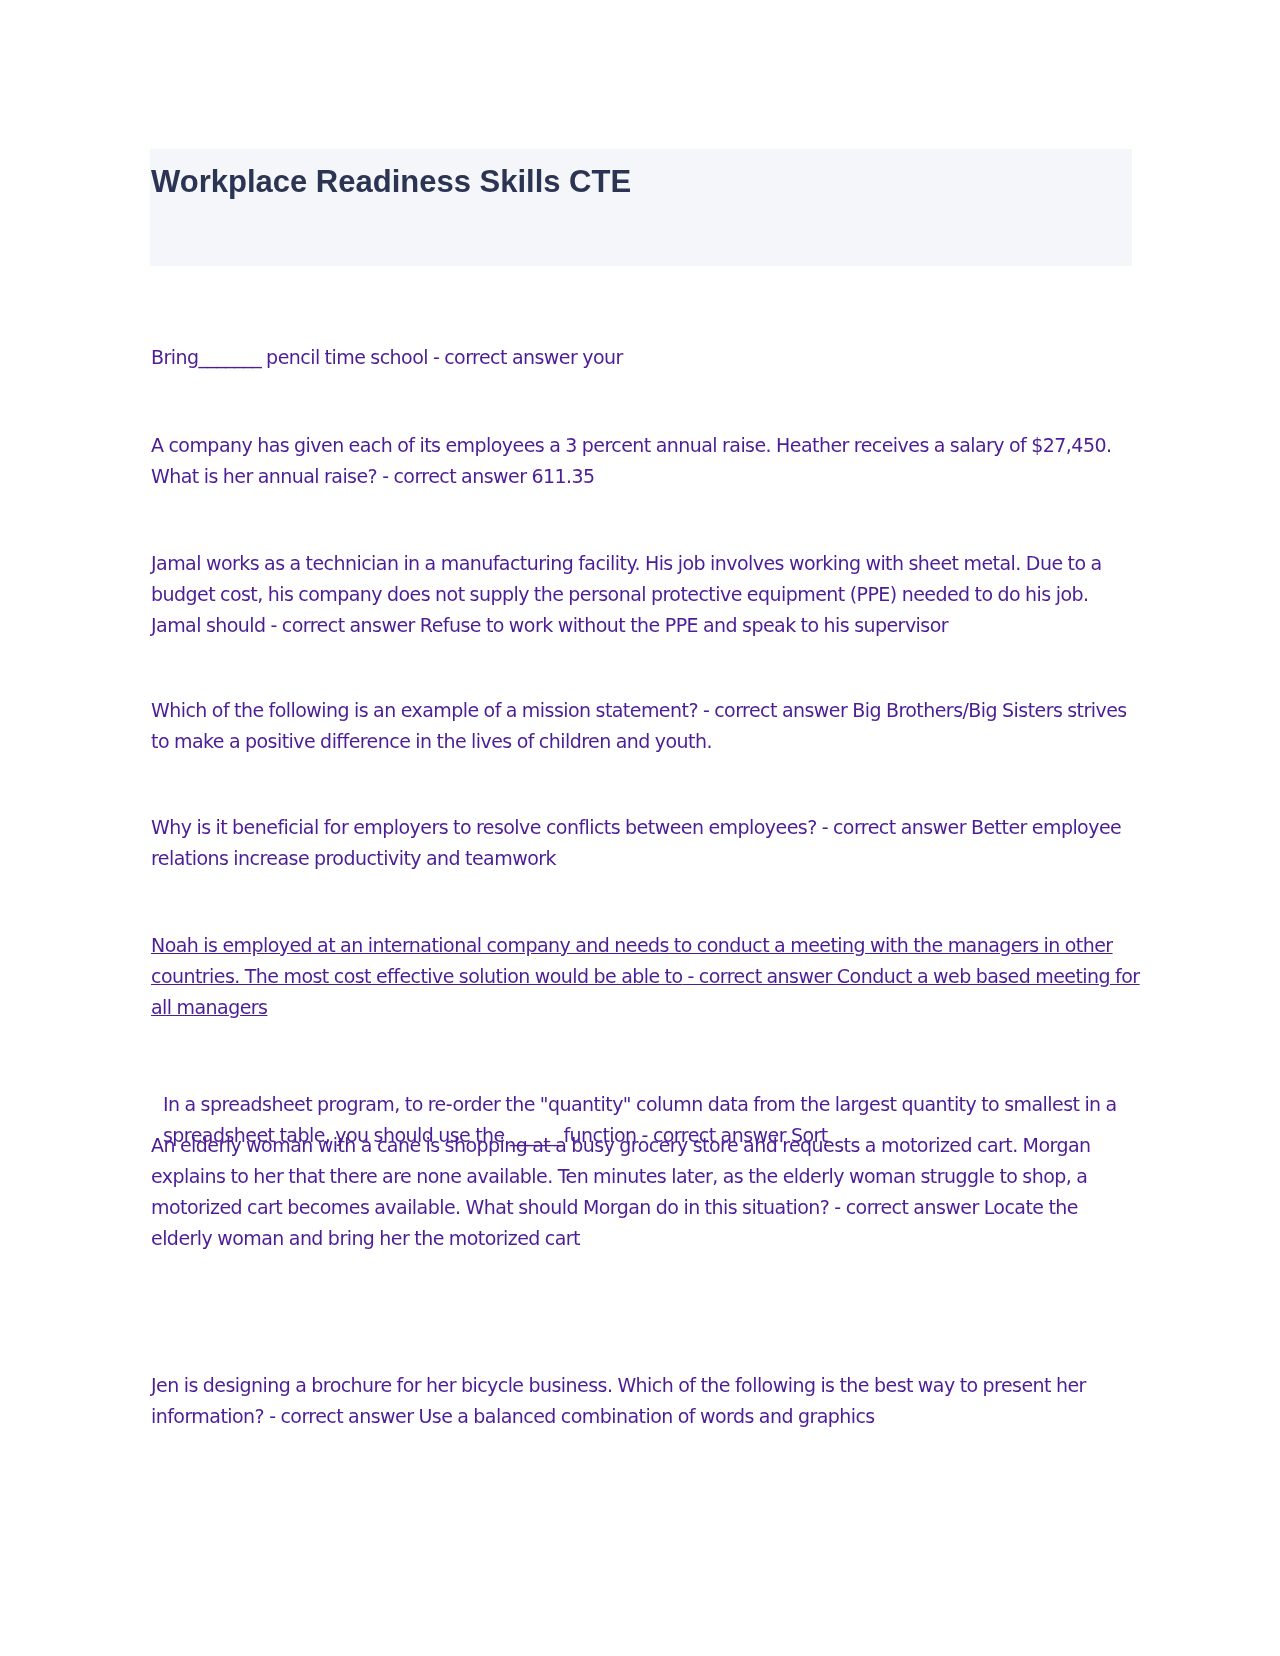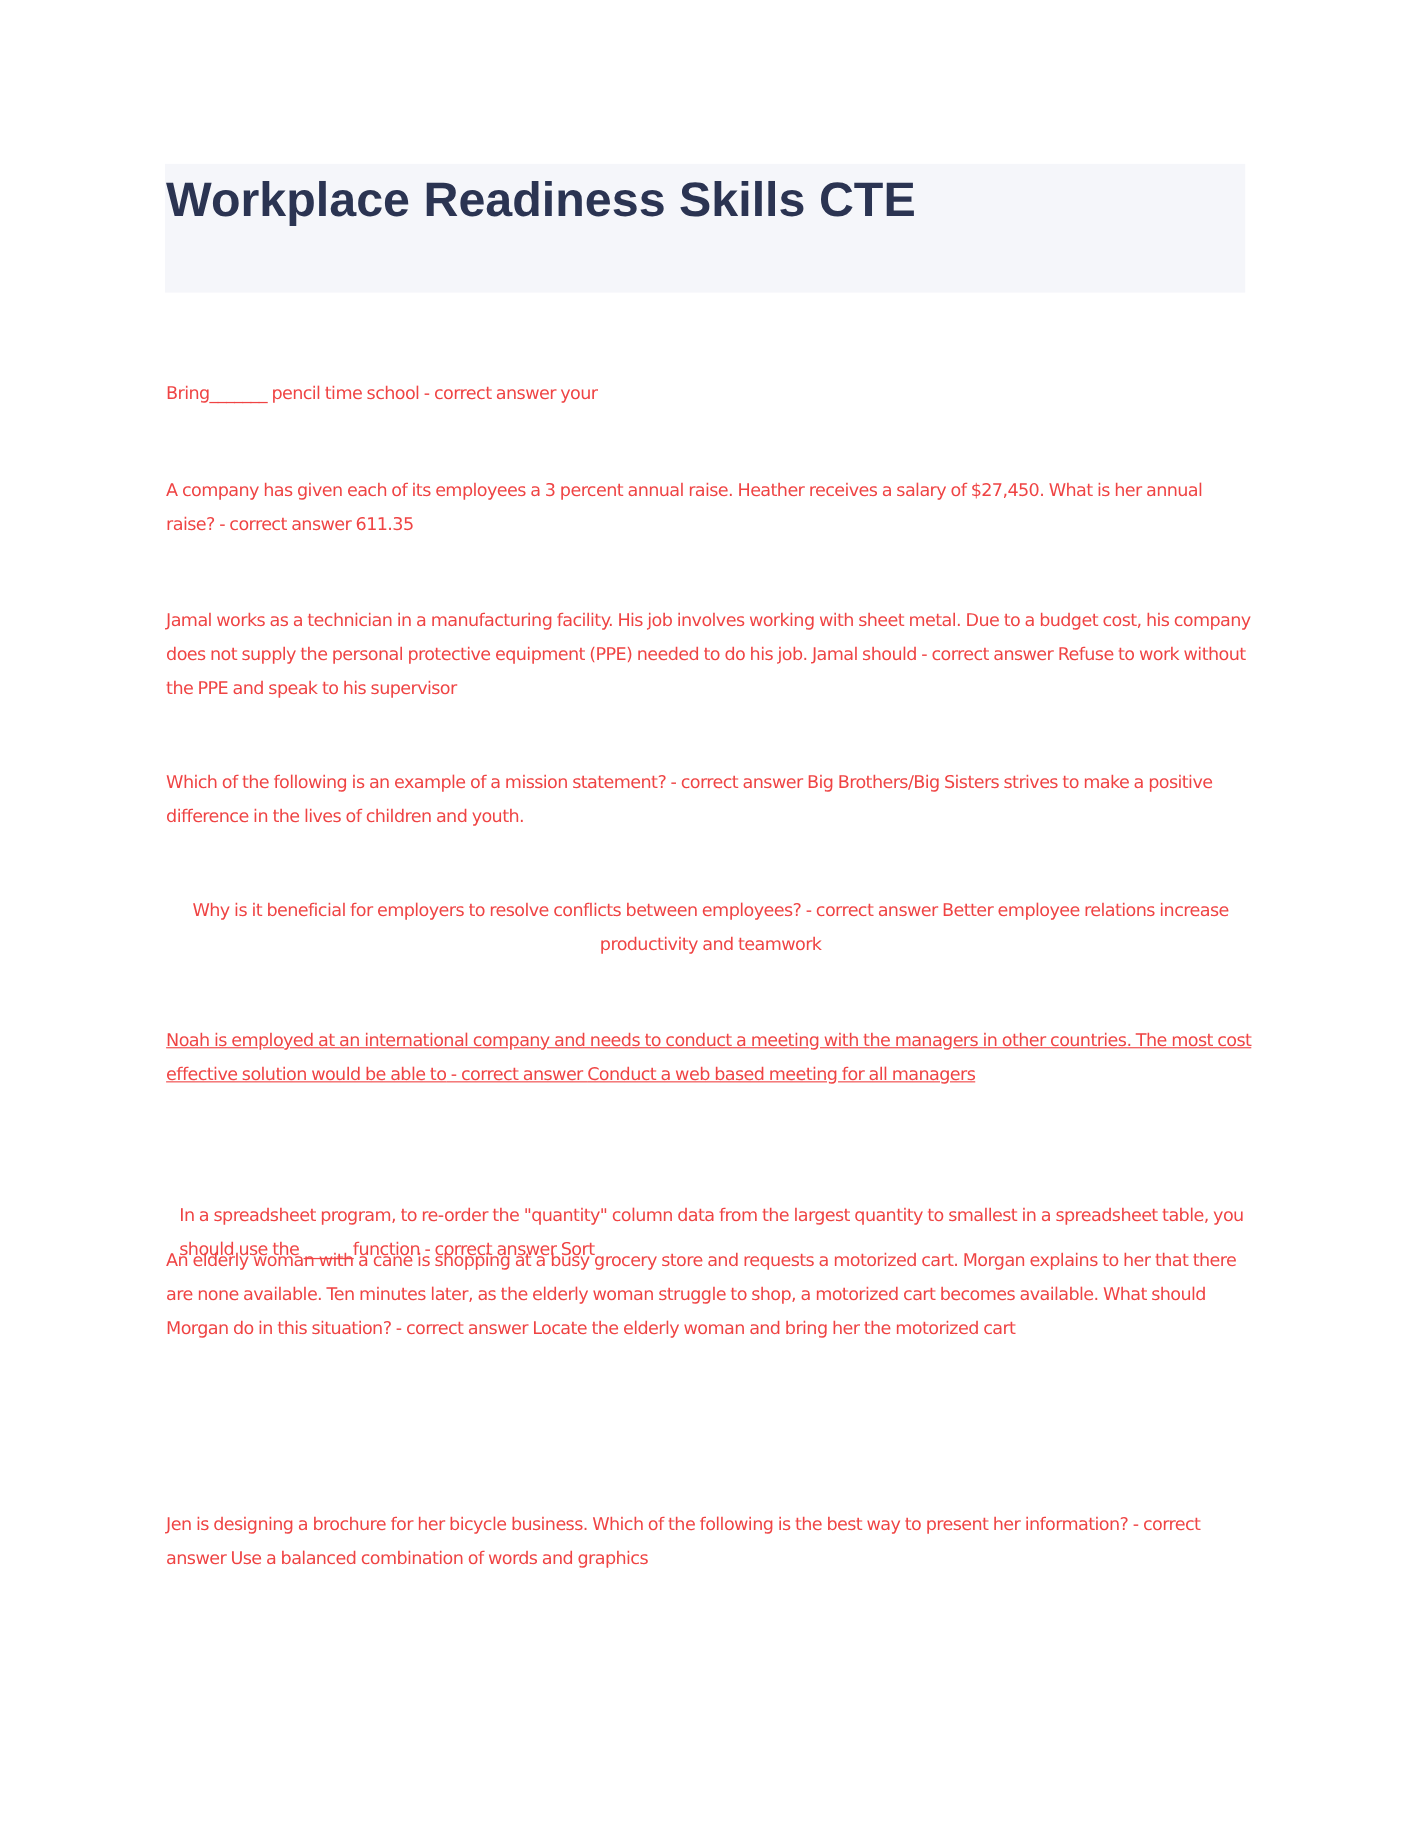--- a/index.html
+++ b/index.html
@@ -5,28 +5,28 @@
   html, body { margin: 0; padding: 0; background: #ffffff; }
   body { width: 1280px; height: 1656px; position: relative; overflow: hidden; }
   .page { position: absolute; left: 0; top: 0; width: 1280px; height: 1656px; background: #ffffff; }
   .title-block {
     position: absolute; left: 150px; top: 149px; width: 982px; height: 117px;
     background: #f5f6fa;
   }
   .title {
     margin: 0; padding: 0;
     font-family: "Liberation Sans", sans-serif; font-weight: bold;
-    font-size: 44px; line-height: 56px; color: #2b3452;
+    font-size: 31px; line-height: 56px; color: #2b3452;
     position: absolute; left: 1px; top: 5px; white-space: nowrap;
   }
   .qa-list { position: absolute; left: 151px; top: 0; width: 990px; }
   .qa {
     position: absolute; left: 0; width: 990px;
-    font-family: "DejaVu Sans", sans-serif; font-size: 16px; line-height: 31px;
-    color: #ef4444; letter-spacing: -0.55px; word-spacing: -0.5px;
+    font-family: "DejaVu Sans", sans-serif; font-size: 19px; line-height: 31px;
+    color: #4c1d95; letter-spacing: -0.55px; word-spacing: -0.5px;
   }
   .qa .q, .qa .sep, .qa .a { display: inline; }
 </style>
 </head>
 <body>
 
 <div class="page">
 
   <div class="title-block">
     <h1 class="title">
@@ -40,21 +40,21 @@
     </p>
     <p class="qa" style="top:430px; margin:0;">
       <span class="q">A company has given each of its employees a 3 percent annual raise. Heather receives a salary of $27,450. What is her annual raise?</span><span class="sep"> - correct answer </span><span class="a">611.35</span>
     </p>
     <p class="qa" style="top:548px; margin:0;">
       <span class="q">Jamal works as a technician in a manufacturing facility. His job involves working with sheet metal. Due to a budget cost, his company does not supply the personal protective equipment (PPE) needed to do his job. Jamal should</span><span class="sep"> - correct answer </span><span class="a">Refuse to work without the PPE and speak to his supervisor</span>
     </p>
     <p class="qa" style="top:695px; margin:0;">
       <span class="q">Which of the following is an example of a mission statement?</span><span class="sep"> - correct answer </span><span class="a">Big Brothers/Big Sisters strives to make a positive difference in the lives of children and youth.</span>
     </p>
-    <p class="qa" style="top:812px; margin:0;text-align:center;">
+    <p class="qa" style="top:812px; margin:0;">
       <span class="q">Why is it beneficial for employers to resolve conflicts between employees?</span><span class="sep"> - correct answer </span><span class="a">Better employee relations increase productivity and teamwork</span>
     </p>
     <p class="qa" style="top:930px; margin:0;text-decoration:underline;">
       <span class="q">Noah is employed at an international company and needs to conduct a meeting with the managers in other countries. The most cost effective solution would be able to</span><span class="sep"> - correct answer </span><span class="a">Conduct a web based meeting for all managers</span>
     </p>
     <p class="qa" style="top:1077px; margin:12px;">
       <span class="q">In a spreadsheet program, to re-order the "quantity" column data from the largest quantity to smallest in a spreadsheet table, you should use the ______function</span><span class="sep"> - correct answer </span><span class="a">Sort</span>
     </p>
     <p class="qa" style="top:1130px; margin:0;">
       <span class="q">An elderly woman with a cane is shopping at a busy grocery store and requests a motorized cart. Morgan explains to her that there are none available. Ten minutes later, as the elderly woman struggle to shop, a motorized cart becomes available. What should Morgan do in this situation?</span><span class="sep"> - correct answer </span><span class="a">Locate the elderly woman and bring her the motorized cart</span>

